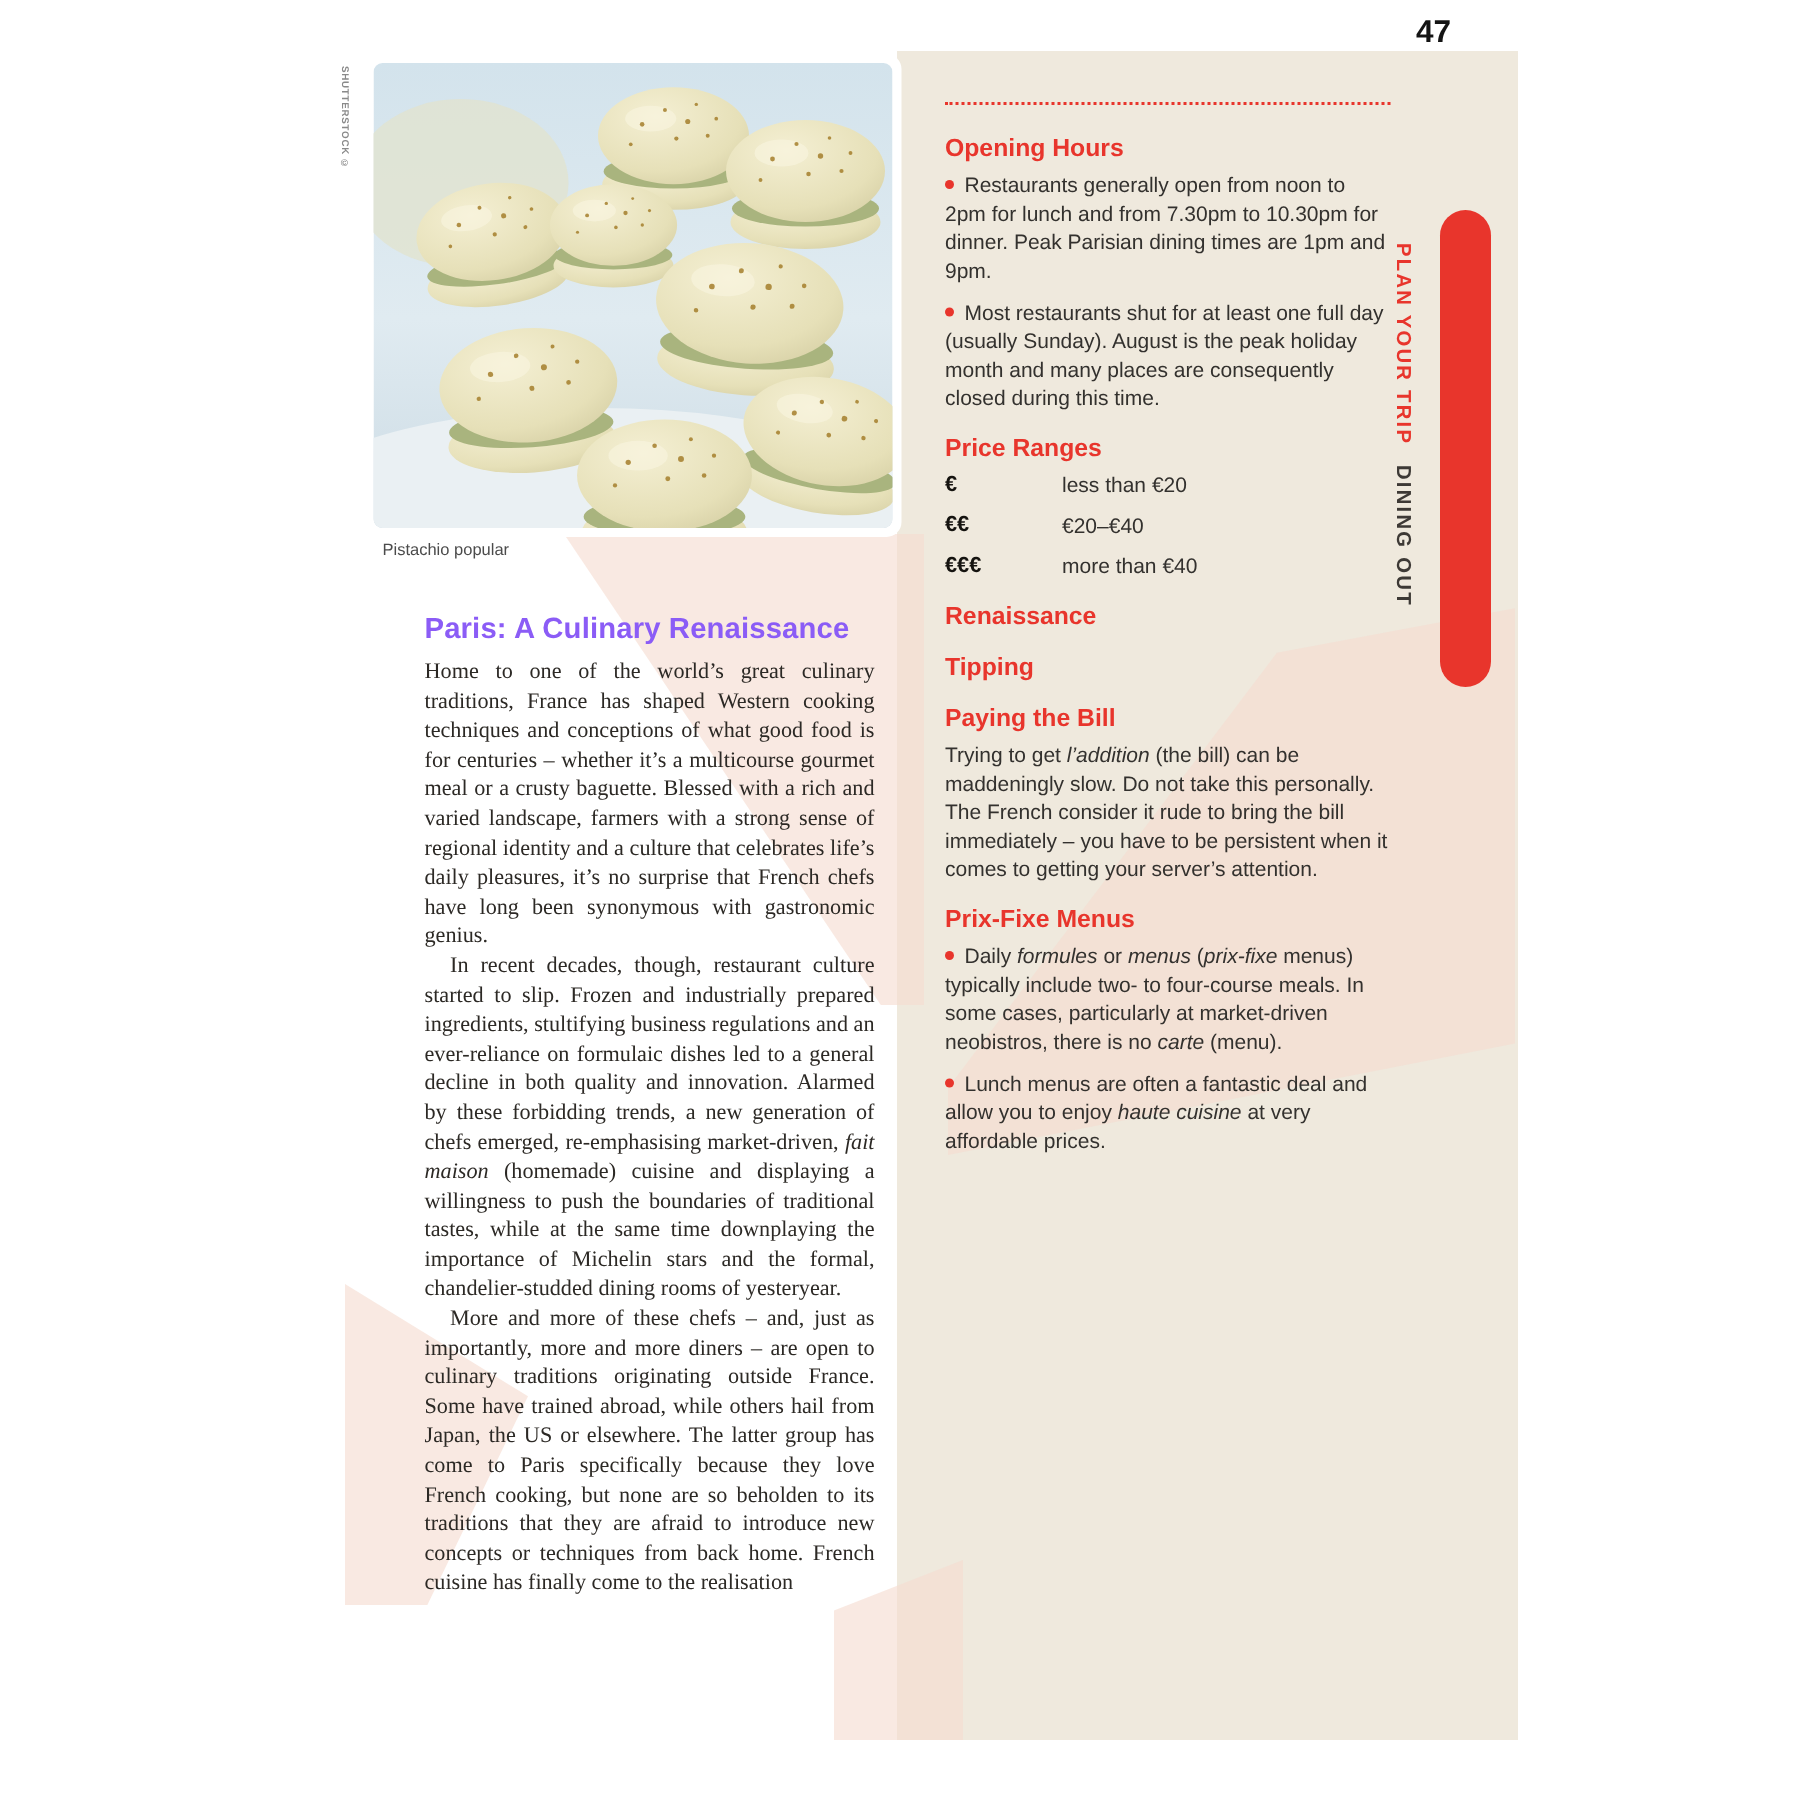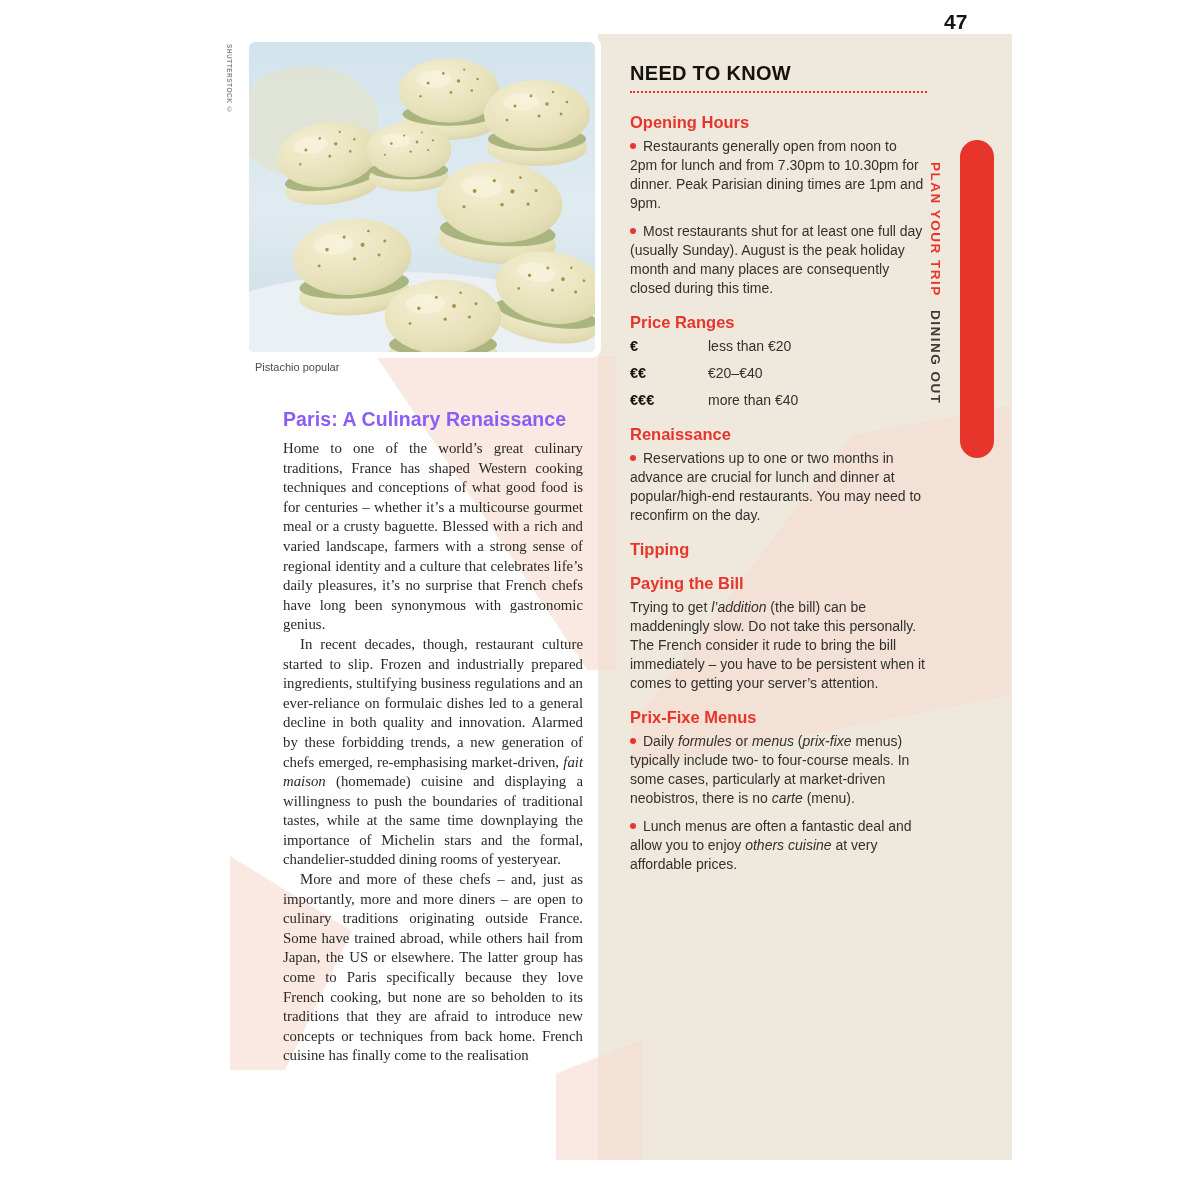--- a/index.html
+++ b/index.html
@@ -115,21 +115,20 @@
   <div class="photo-caption">Pistachio popular</div>
 
   <div class="left-col">
     <h2>Paris: A Culinary Renaissance</h2>
     <p>Home to one of the world’s great culinary traditions, France has shaped Western cooking techniques and conceptions of what good food is for centuries – whether it’s a multicourse gourmet meal or a crusty baguette. Blessed with a rich and varied landscape, farmers with a strong sense of regional identity and a culture that celebrates life’s daily pleasures, it’s no surprise that French chefs have long been synonymous with gastronomic genius.</p>
     <p class="indent">In recent decades, though, restaurant culture started to slip. Frozen and industrially prepared ingredients, stultifying business regulations and an ever-reliance on formulaic dishes led to a general decline in both quality and innovation. Alarmed by these forbidding trends, a new generation of chefs emerged, re-emphasising market-driven, <span class="it">fait maison</span> (homemade) cuisine and displaying a willingness to push the boundaries of traditional tastes, while at the same time downplaying the importance of Michelin stars and the formal, chandelier-studded dining rooms of yesteryear.</p>
     <p class="indent">More and more of these chefs – and, just as importantly, more and more diners – are open to culinary traditions originating outside France. Some have trained abroad, while others hail from Japan, the US or elsewhere. The latter group has come to Paris specifically because they love French cooking, but none are so beholden to its traditions that they are afraid to introduce new concepts or techniques from back home. French cuisine has finally come to the realisation</p>
   </div>
 
   <div class="right-col">
-    <h1>NEED TO KNOW</h1>
     <div class="dotted-rule"></div>
 
     <h3 class="first">Opening Hours</h3>
     <p><span class="dot"></span><span>Restaurants generally open from noon to 2pm for lunch and from 7.30pm to 10.30pm for dinner. Peak Parisian dining times are 1pm and 9pm.</span></p>
     <p><span class="dot"></span><span>Most restaurants shut for at least one full day (usually Sunday). August is the peak holiday month and many places are consequently closed during this time.</span></p>
 
     <h3>Price Ranges</h3>
     <div class="price-row">
       <span class="price-sym">€</span>
       <span>less than €20</span>
@@ -137,30 +136,29 @@
     <div class="price-row">
       <span class="price-sym">€€</span>
       <span>€20–€40</span>
     </div>
     <div class="price-row">
       <span class="price-sym">€€€</span>
       <span>more than €40</span>
     </div>
 
     <h3>Renaissance</h3>
-    <p><span class="dot"></span><span>Reservations up to one or two months in advance are crucial for lunch and dinner at popular/high-end restaurants. You may need to reconfirm on the day.</span></p>
 
     <h3>Tipping</h3>
 
     <h3>Paying the Bill</h3>
     <p>Trying to get <span class="it">l’addition</span> (the bill) can be maddeningly slow. Do not take this personally. The French consider it rude to bring the bill immediately – you have to be persistent when it comes to getting your server’s attention.</p>
 
     <h3>Prix-Fixe Menus</h3>
     <p><span class="dot"></span><span>Daily <span class="it">formules</span> or <span class="it">menus</span> (<span class="it">prix-fixe</span> menus) typically include two- to four-course meals. In some cases, particularly at market-driven neobistros, there is no <span class="it">carte</span> (menu).</span></p>
-    <p><span class="dot"></span><span>Lunch menus are often a fantastic deal and allow you to enjoy <span class="it">others cuisine</span> at very affordable prices.</span></p>
+    <p><span class="dot"></span><span>Lunch menus are often a fantastic deal and allow you to enjoy <span class="it">haute cuisine</span> at very affordable prices.</span></p>
   </div>
 
   <div class="side-tab"></div>
   <div class="side-label">
     <span class="red">PLAN YOUR TRIP</span>
     <span class="dark">DINING OUT</span>
   </div>
 
 </div>
 

